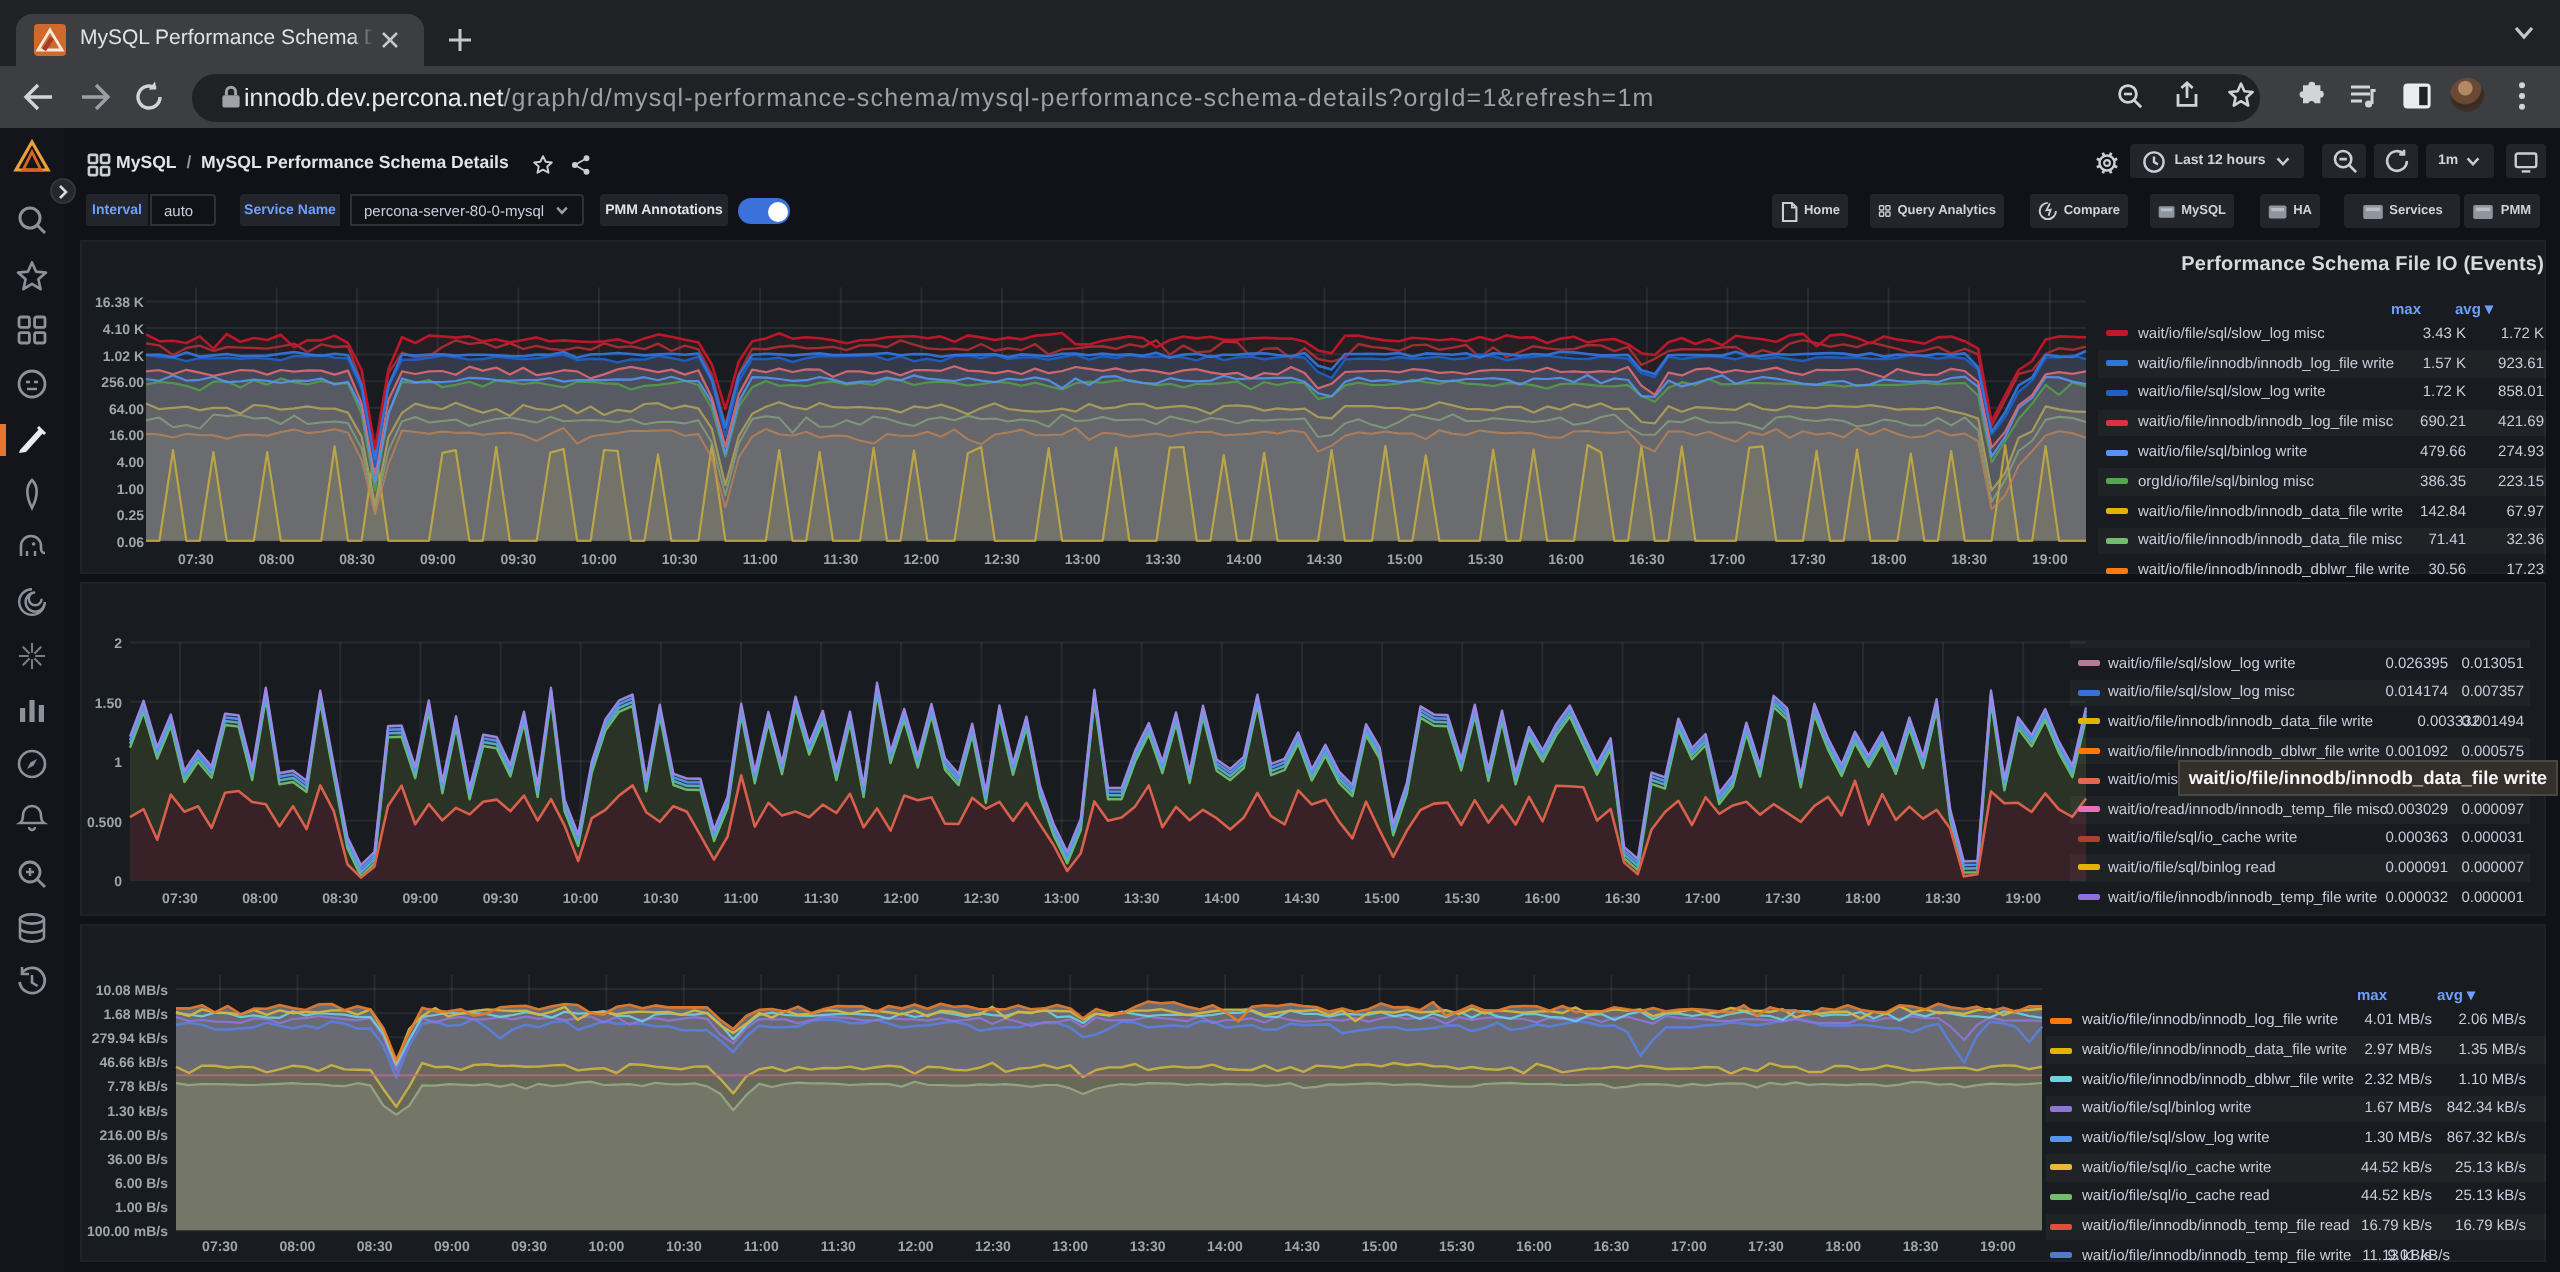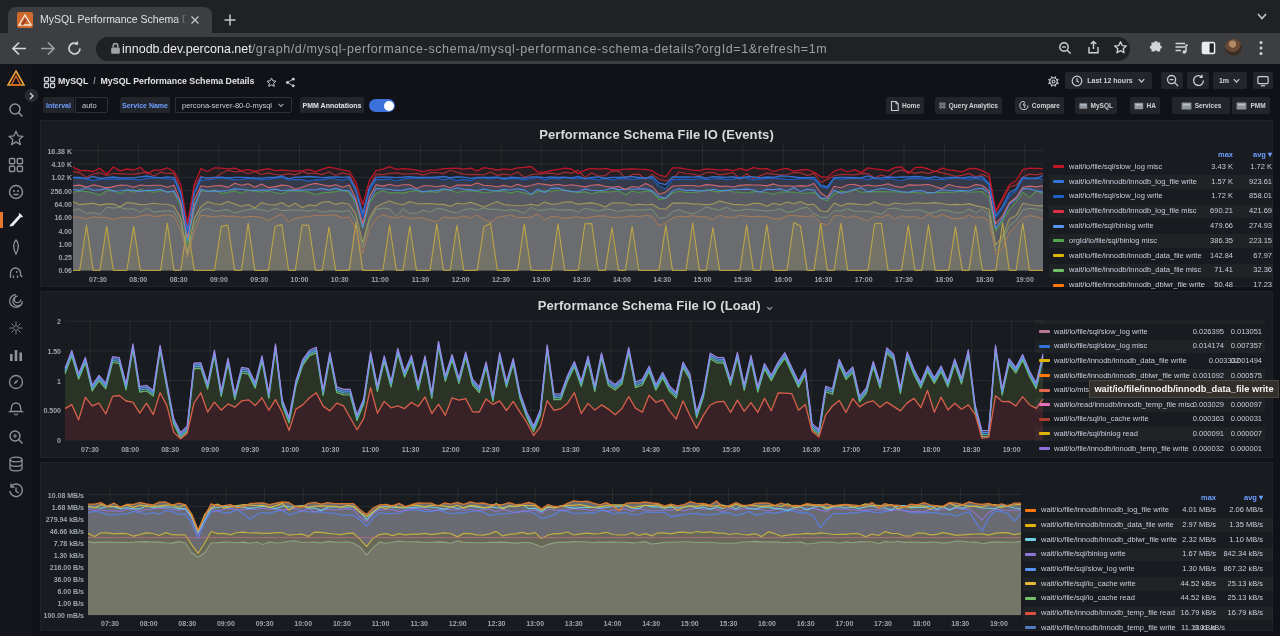--- a/index.html
+++ b/index.html
@@ -6,29 +6,29 @@
 .abs{position:absolute}
 
 #tabstrip{position:absolute;left:0;top:0;width:1280px;height:33px;background:#202124}
 #tab{position:absolute;left:8px;top:7px;width:204px;height:26px;background:#3c3e42;border-radius:8px 8px 0 0;color:#dfe1e5}
 #toolbar{position:absolute;left:0;top:33px;width:1280px;height:31px;background:#3c3e42}
 #urlpill{position:absolute;left:96px;top:36.5px;width:1034px;height:24px;background:#202124;border-radius:12px;color:#e8eaed}
 
 #graf{position:absolute;left:0;top:64px;width:1280px;height:572px;background:#111217}
 #sidebar{position:absolute;left:0;top:64px;width:32px;height:572px;background:#14151a}
 .panel{position:absolute;background:#181b1f;border:1px solid #1f2227}
-.ptitle{position:absolute;left:0;right:0;top:6px;text-align:center;font-size:13px;font-weight:700;color:#d8d9da;letter-spacing:.1px;white-space:nowrap}
+.ptitle{position:absolute;left:0;right:0;top:6px;text-align:right;font-size:10px;font-weight:700;color:#d8d9da;letter-spacing:.1px;white-space:nowrap}
 .btn{position:absolute;height:17px;background:#23252a;border-radius:2px;color:#d0d2d6;font-size:6.5px;font-weight:700;display:flex;align-items:center;justify-content:center;gap:3px;padding:0 4px;white-space:nowrap}
 .vlabel{position:absolute;height:16px;background:#22252b;border-radius:2px 0 0 2px;color:#6e9fff;font-size:7px;font-weight:700;display:flex;align-items:center;justify-content:center;white-space:nowrap}
 .vdrop{position:absolute;height:16px;background:#111217;border:1px solid #2e3136;border-radius:0 2px 2px 0;color:#ccccdc;font-size:7.5px;display:flex;align-items:center;padding:0 6px;gap:4px;white-space:nowrap}
 .lgrow{position:absolute;font-size:7.5px;line-height:1;color:#ccccdc;white-space:nowrap}
 .lgstripe{position:absolute;background:rgba(255,255,255,0.035)}
 .chip{position:absolute;width:11px;height:3px;border-radius:1px}
 .lgval{position:absolute;font-size:7.5px;line-height:1;color:#ccccdc;text-align:right}
-.lghead{position:absolute;font-size:7.5px;line-height:1;font-weight:700;color:#6e9fff;text-align:right}
+.lghead{position:absolute;font-size:7.5px;line-height:1;font-weight:700;color:#6e9fff;text-align:center}
 text{font-family:"Liberation Sans",sans-serif}
 </style></head><body>
 
 <div id="tabstrip"></div>
 <div id="tab"></div>
 <svg class="abs" style="left:17px;top:12px" width="16" height="16">
     <rect x="0" y="0" width="16" height="16" rx="2" fill="#cf6a2c"></rect>
     <path d="M2 13 L8 3 L14 13 Z" fill="none" stroke="#f7e9d9" stroke-width="1.4"></path>
     <path d="M5 13 L9 7" stroke="#a33b2c" stroke-width="2.2"></path>
   </svg>
@@ -415,25 +415,24 @@
     <div class="lgrow" style="left:1028px;top:130.5px">wait/io/file/innodb/innodb_data_file write</div>
     <div class="lgval" style="left:1122px;top:130.5px;width:70px">142.84</div>
     <div class="lgval" style="left:1151px;top:130.5px;width:80px">67.97</div>
     <div class="lgstripe" style="left:1008px;top:142.7px;width:224px;height:13.6px"></div>
     <div class="chip" style="left:1012px;top:147.8px;background:#73bf69"></div>
     <div class="lgrow" style="left:1028px;top:145.3px">wait/io/file/innodb/innodb_data_file misc</div>
     <div class="lgval" style="left:1122px;top:145.3px;width:70px">71.41</div>
     <div class="lgval" style="left:1151px;top:145.3px;width:80px">32.36</div>
     <div class="chip" style="left:1012px;top:162.6px;background:#ff780a"></div>
     <div class="lgrow" style="left:1028px;top:160.1px">wait/io/file/innodb/innodb_dblwr_file write</div>
-    <div class="lgval" style="left:1122px;top:160.1px;width:70px">50.48</div>
+    <div class="lgval" style="left:1122px;top:160.1px;width:70px">30.56</div>
     <div class="lgval" style="left:1151px;top:160.1px;width:80px">17.23</div>
 </div>
 <div class="panel" style="left:40px;top:291px;width:1233px;height:167px">
-    <div class="ptitle">Performance Schema File IO (Load) <span style="font-weight:400;color:#9aa0a6">⌄</span></div>
 <svg class="abs" style="left:0;top:0" width="1233" height="167">
       <line x1="24.0" y1="29.2" x2="1002.0" y2="29.2" stroke="rgba(255,255,255,0.07)"></line>
       <text x="20.0" y="32.2" font-size="7" font-weight="bold" fill="#9da5ad" text-anchor="end">2</text>
       <line x1="24.0" y1="58.9" x2="1002.0" y2="58.9" stroke="rgba(255,255,255,0.07)"></line>
       <text x="20.0" y="61.9" font-size="7" font-weight="bold" fill="#9da5ad" text-anchor="end">1.50</text>
       <line x1="24.0" y1="88.6" x2="1002.0" y2="88.6" stroke="rgba(255,255,255,0.07)"></line>
       <text x="20.0" y="91.6" font-size="7" font-weight="bold" fill="#9da5ad" text-anchor="end">1</text>
       <line x1="24.0" y1="118.3" x2="1002.0" y2="118.3" stroke="rgba(255,255,255,0.07)"></line>
       <text x="20.0" y="121.3" font-size="7" font-weight="bold" fill="#9da5ad" text-anchor="end">0.500</text>
       <line x1="24.0" y1="148.0" x2="1002.0" y2="148.0" stroke="rgba(255,255,255,0.07)"></line>

